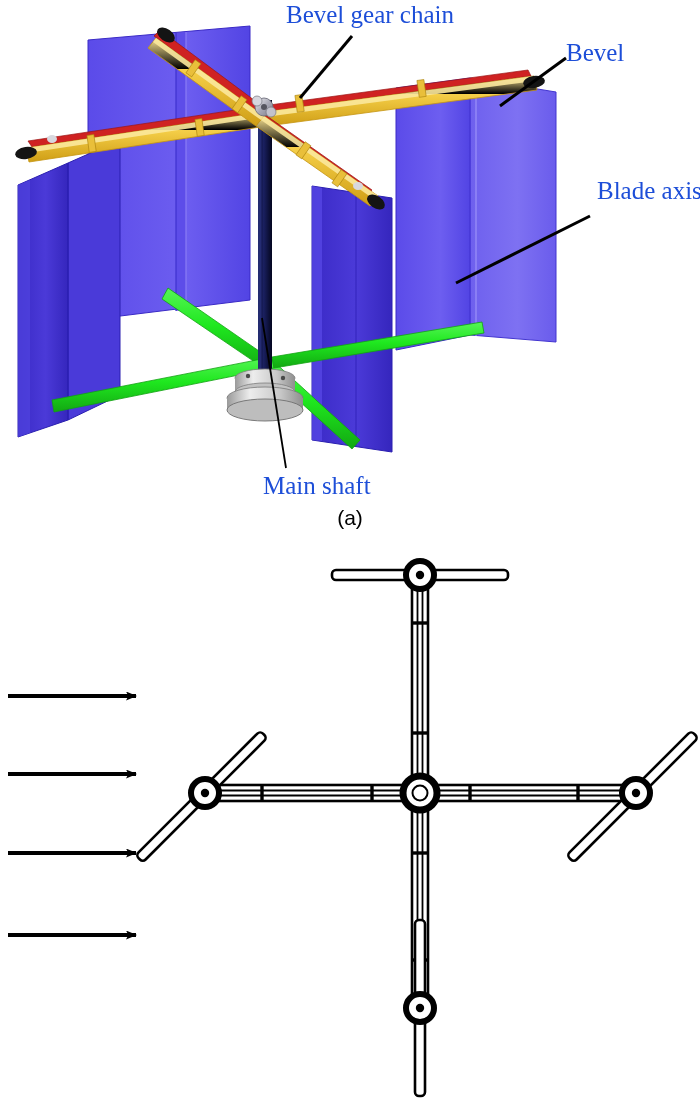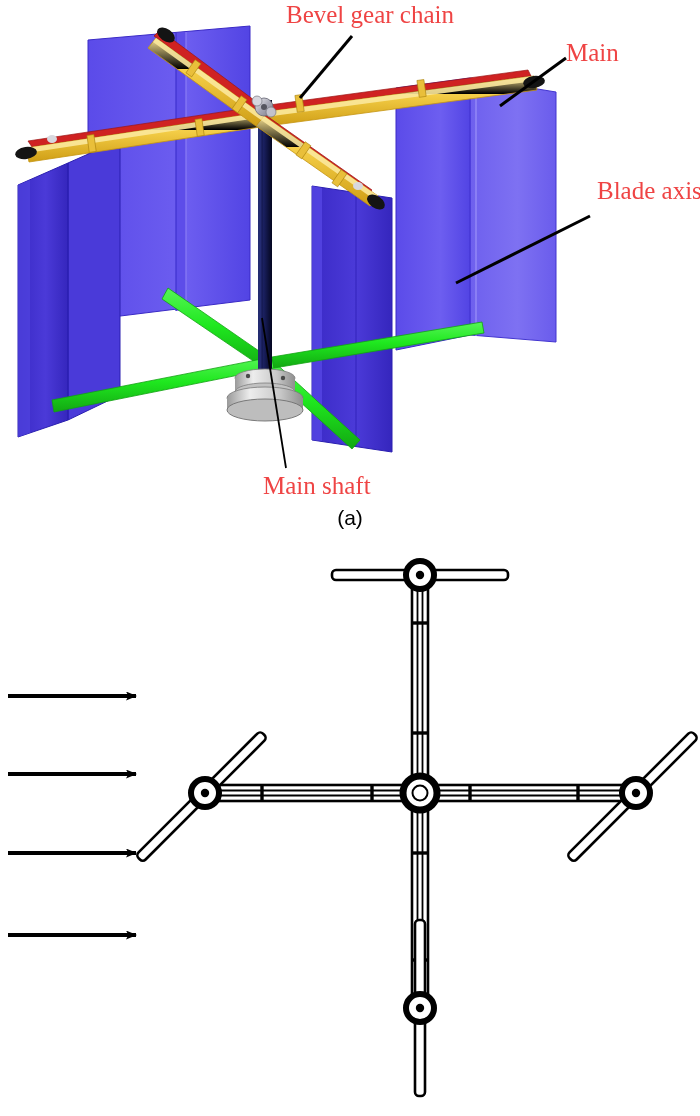--- a/index.html
+++ b/index.html
@@ -26,21 +26,21 @@
     width: 700px;
   }
   #panel-a { top: 0; height: 540px; }
   #panel-b { top: 540px; height: 576px; }
 
   svg { display: block; }
 
   .label-text {
     position: absolute;
     font-family: "Liberation Serif", serif;
-    color: #ef4444;
+    color: #1d4ed8;
     white-space: nowrap;
     line-height: 1;
   }
   .lbl-bevel { left: 286px; top: 2px; font-size: 25px; }
   .lbl-blade { left: 566px; top: 40px; font-size: 25px; }
   .lbl-bladeaxis { left: 556px; top: 178px; font-size: 25px; margin-left: 41px; }
   .lbl-mainshaft { left: 263px; top: 473px; font-size: 25px; text-align: center; }
 
   .caption {
     position: absolute;
@@ -203,21 +203,21 @@
 
       <g>
         <line x1="352" y1="36" x2="300" y2="98" stroke="#000" stroke-width="3"></line>
         <line x1="566" y1="58" x2="500" y2="106" stroke="#000" stroke-width="3"></line>
         <line x1="590" y1="216" x2="456" y2="283" stroke="#000" stroke-width="3"></line>
         <line x1="286" y1="468" x2="262" y2="318" stroke="#000" stroke-width="1.8"></line>
       </g>
     </svg>
 
     <div class="label-text lbl-bevel">Bevel gear chain</div>
-    <div class="label-text lbl-blade">Main</div>
+    <div class="label-text lbl-blade">Bevel</div>
     <div class="label-text lbl-bladeaxis">Blade axis</div>
     <div class="label-text lbl-mainshaft">Main shaft</div>
     <div class="caption cap-a">(a)</div>
   </div>
 
   <div class="panel" id="panel-b">
     <svg width="700" height="576" viewBox="0 540 700 576">
       <defs>
         <marker id="arrowHead" markerWidth="11" markerHeight="9" refX="10" refY="4.5" orient="auto" markerUnits="userSpaceOnUse">
           <path d="M0,0 L11,4.5 L0,9 L2.4,4.5 Z" fill="#000000"></path>

